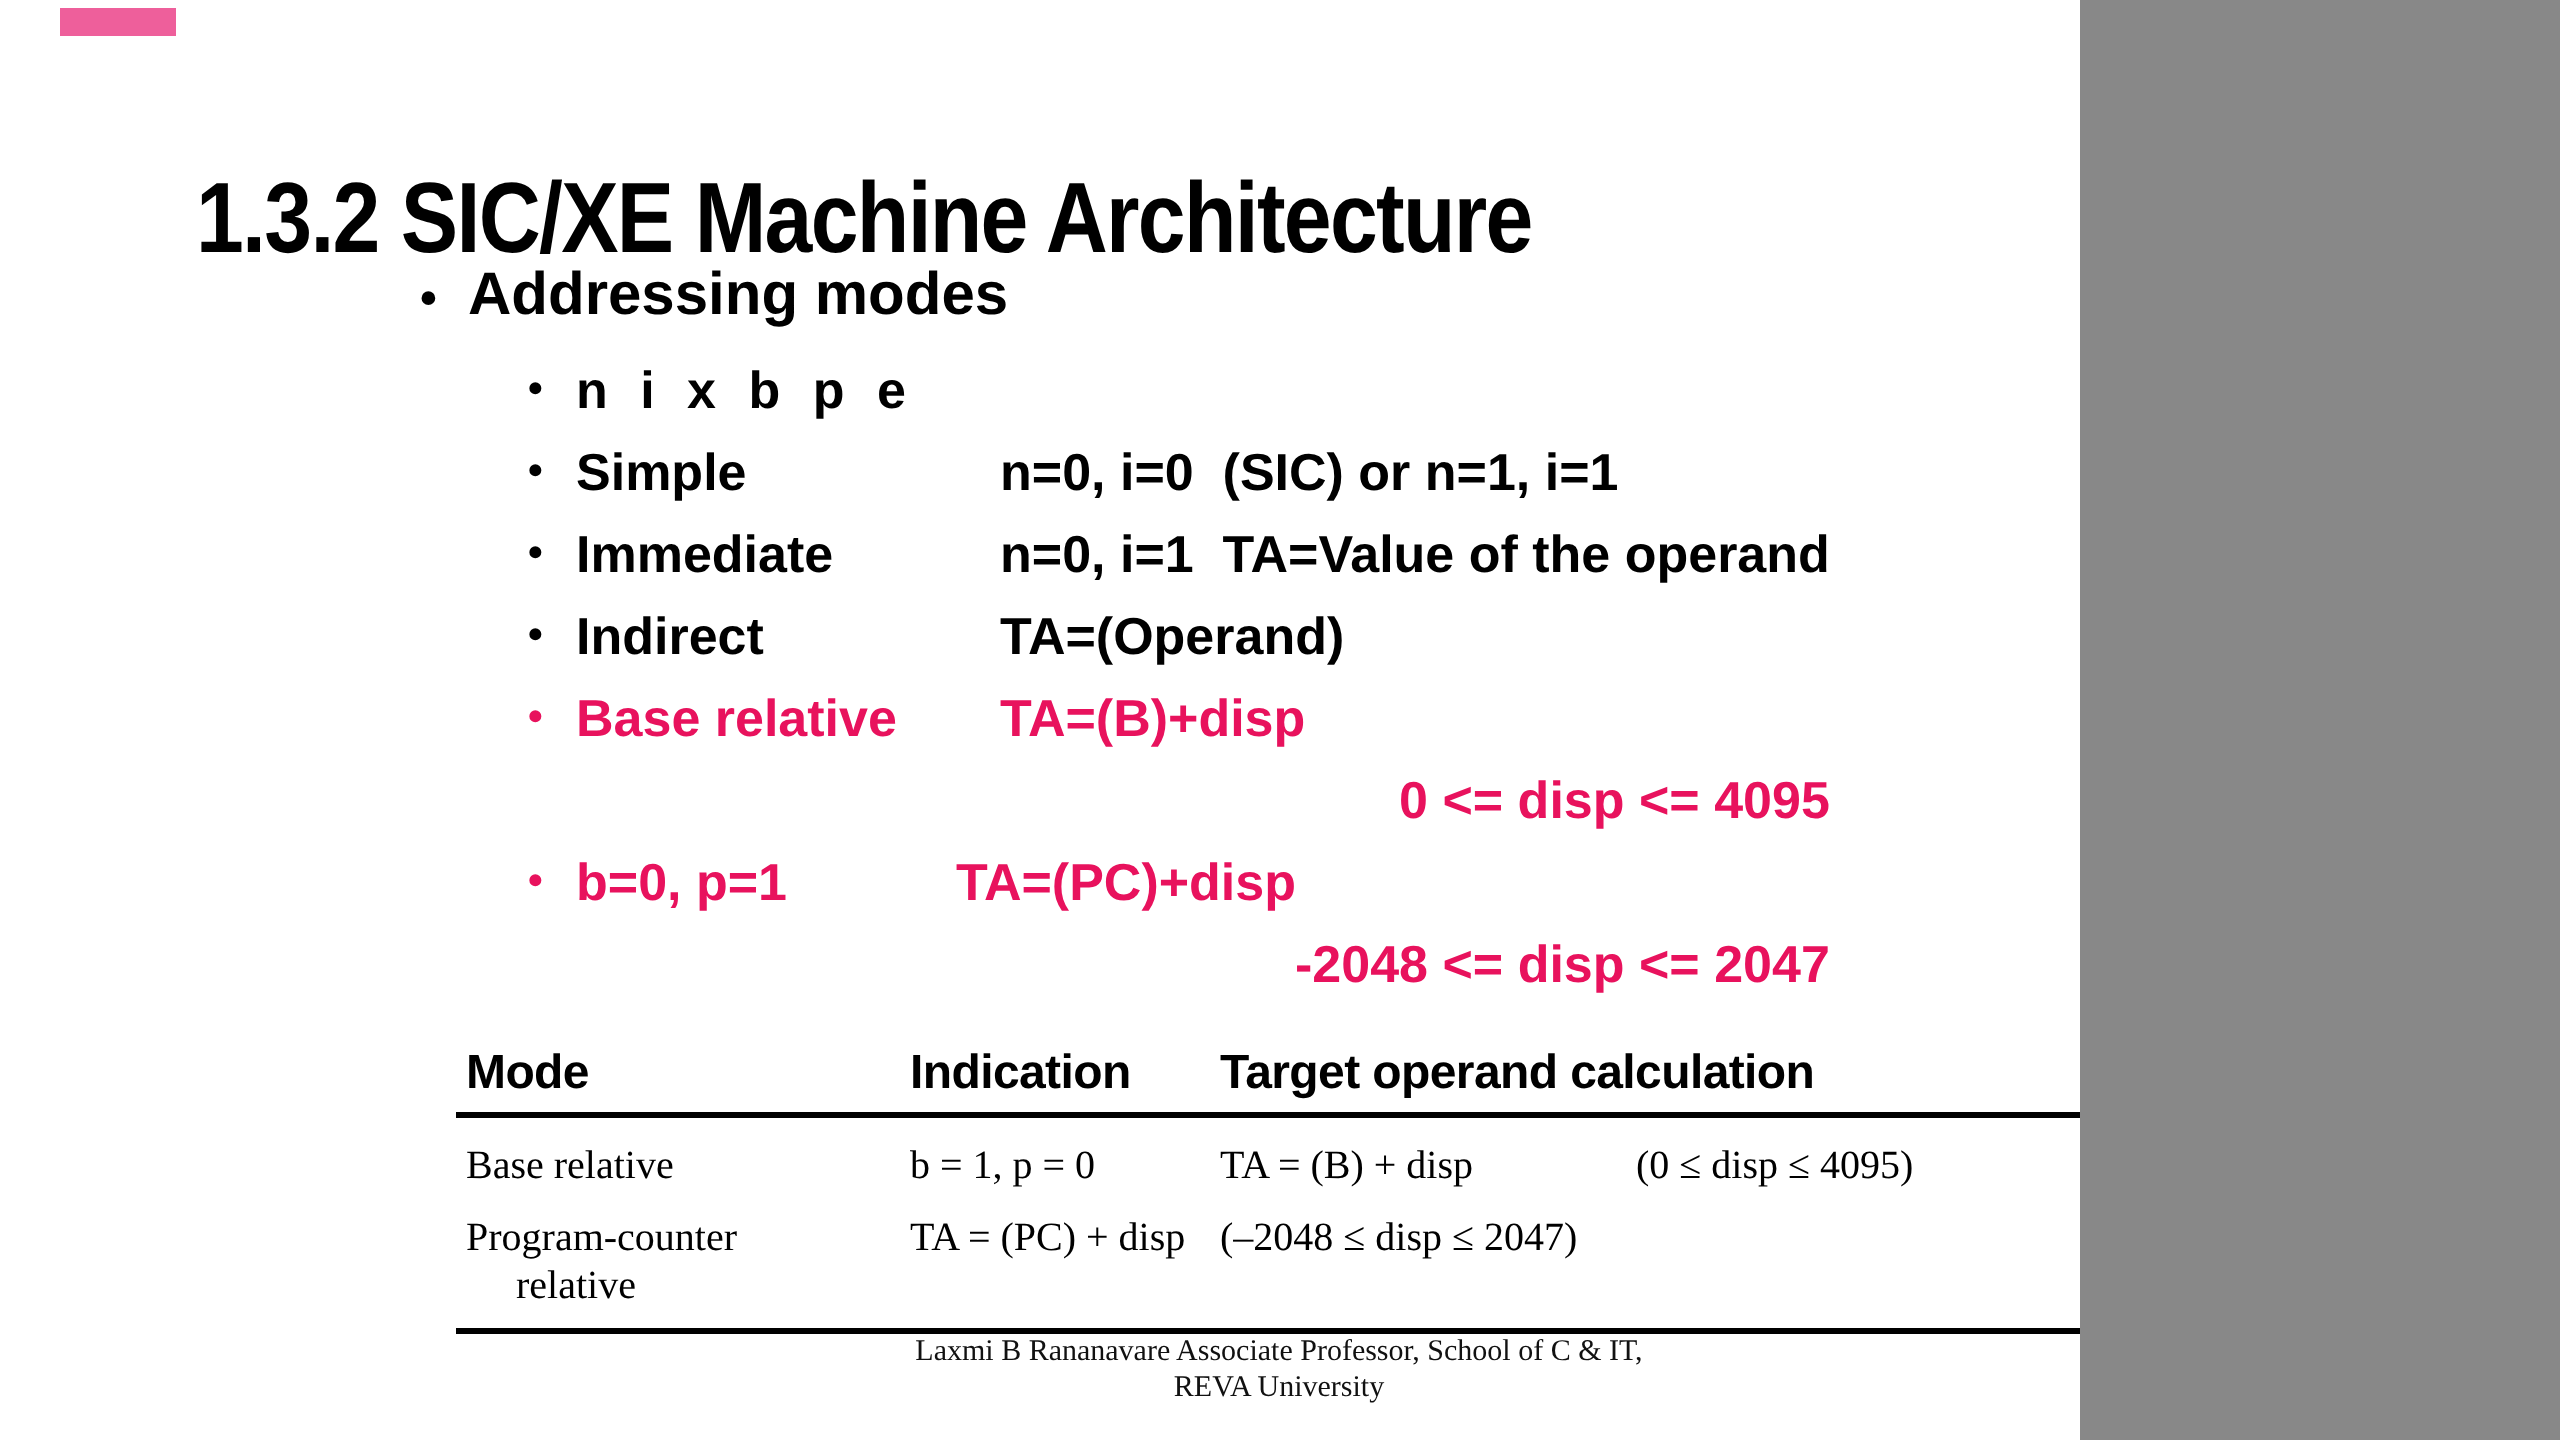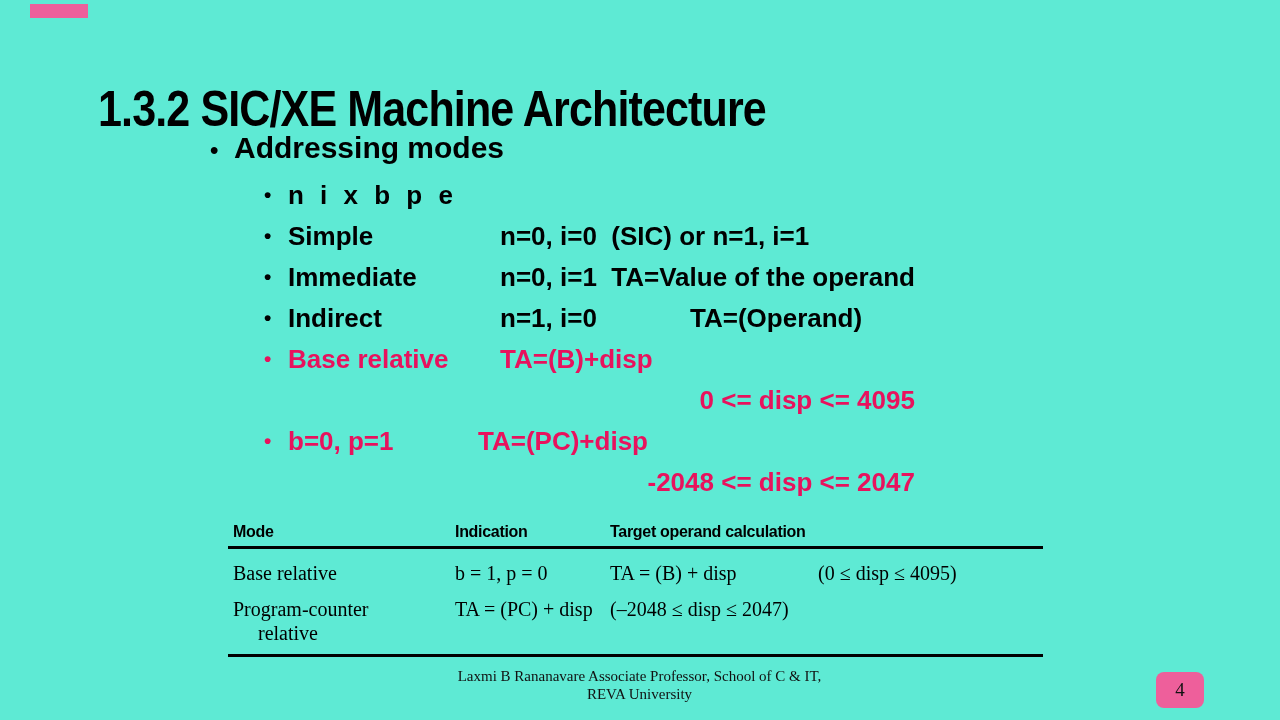--- a/index.html
+++ b/index.html
@@ -1,17 +1,17 @@
 <!DOCTYPE html>
 <html><head>
 <meta charset="utf-8">
 <style>
   html,body{margin:0;padding:0;background:#888;}
   .slide{
-    position:relative;width:1280px;height:720px;background:#5eead4;
+    position:relative;width:1040px;height:720px;background:#ffffff;
     overflow:hidden;font-family:"Liberation Sans",sans-serif;color:#000;
   }
   
   .corner-bar{position:absolute;left:30px;top:4px;width:58px;height:14px;background:#ee5f9b;}
   .page-badge{position:absolute;left:1156px;top:672px;width:48px;height:36px;background:#ee5f9b;
     border-radius:8px;display:flex;align-items:center;justify-content:center;}
   .page-badge span{font-family:"Liberation Serif",serif;font-size:19px;color:#111;}
   
   .title{
     position:absolute;left:98px;top:80px;font-size:50px;font-weight:bold;
@@ -30,21 +30,21 @@
   .li .c1{width:212px;}
   .li .c2{width:190px;}
   .li .c2.wide{width:auto;}
   .li.cont{padding-left:24px;justify-content:flex-end;}
   .pre{white-space:pre;}
   .pink{color:#e8125d;}
   .spread{word-spacing:9px;}
   
   .ttable{position:absolute;left:228px;top:514px;width:815px;font-family:"Liberation Serif",serif;}
   .thead{display:grid;grid-template-columns:222px 155px 1fr;padding:9px 0 5px 5px;
-    font-family:"Liberation Sans",sans-serif;font-weight:bold;font-size:16px;letter-spacing:-.3px;}
+    font-family:"Liberation Sans",sans-serif;font-weight:bold;font-size:24px;letter-spacing:-.3px;}
   .rule{height:3px;background:#000;}
   .trow{display:grid;grid-template-columns:222px 155px 208px 1fr;padding-left:5px;
     margin-top:12px;font-size:20px;line-height:24px;}
   .mode2{padding-left:25px;}
   .brule{margin-top:9px;}
   
   .footer{position:absolute;left:232px;top:667px;width:815px;text-align:center;
     font-family:"Liberation Serif",serif;font-size:15px;line-height:18px;color:#111;}
 </style>
 </head>
@@ -76,21 +76,20 @@
 
     <div class="li">
       <span class="b">•</span>
       <span class="c1">Immediate</span>
       <span class="c2 wide pre">n=0, i=1  TA=Value of the operand</span>
     </div>
 
     <div class="li">
       <span class="b">•</span>
       <span class="c1">Indirect</span>
-      <span class="c2">n=1, i=0</span>
       <span class="c3">TA=(Operand)</span>
     </div>
 
     <div class="li pink">
       <span class="b">•</span>
       <span class="c1">Base relative</span>
       <span class="c3">TA=(B)+disp</span>
     </div>
 
     <div class="li cont pink">

